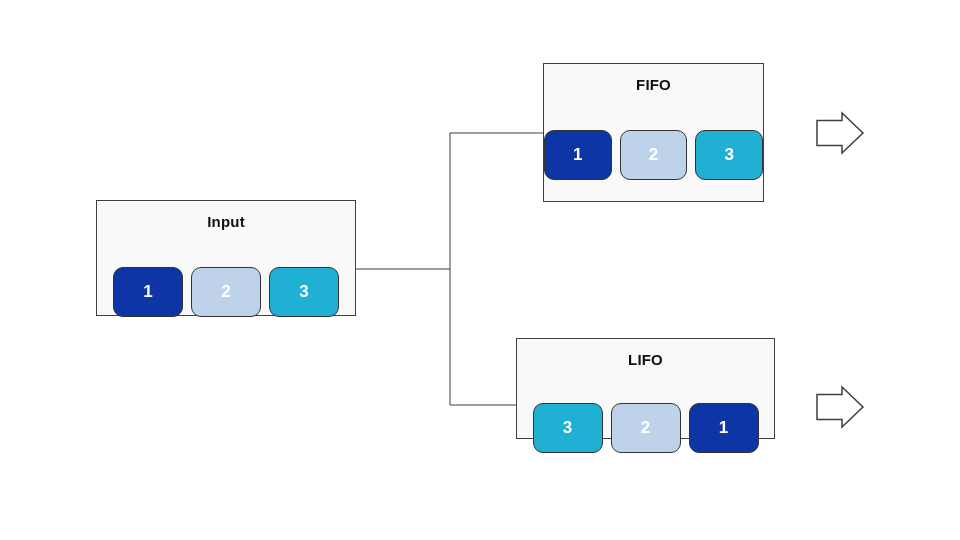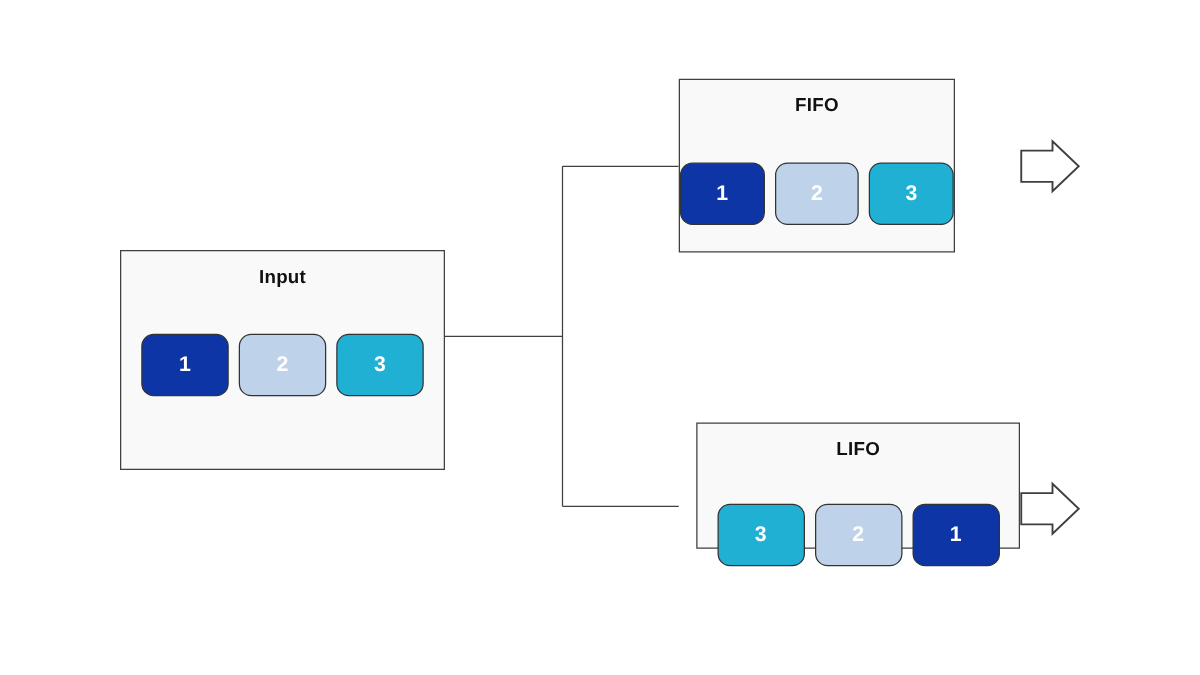--- a/index.html
+++ b/index.html
@@ -29,23 +29,23 @@
     letter-spacing: 0.2px;
   }
   .block-row {
     position: absolute;
     left: 0;
     width: 100%;
     display: flex;
     justify-content: center;
     gap: 8px;
   }
-  #input-box  { left: 96px;  top: 200px; width: 260px; height: 176px; }
+  #input-box  { left: 96px;  top: 200px; width: 260px; height: 116px; }
   #fifo-box   { left: 543px; top: 63px;  width: 221px; height: 139px; }
-  #lifo-box   { left: 557px; top: 338px; width: 259px; height: 101px; }
+  #lifo-box   { left: 516px; top: 338px; width: 259px; height: 101px; }
   #input-box .block-row { top: 66px; }
   #fifo-box  .block-row { top: 66px; }
   #lifo-box  .block-row { top: 64px; }
   .block {
     width: 70px;
     height: 50px;
     border-radius: 10px;
     border: 1px solid #333333;
     box-sizing: border-box;
     display: flex;

